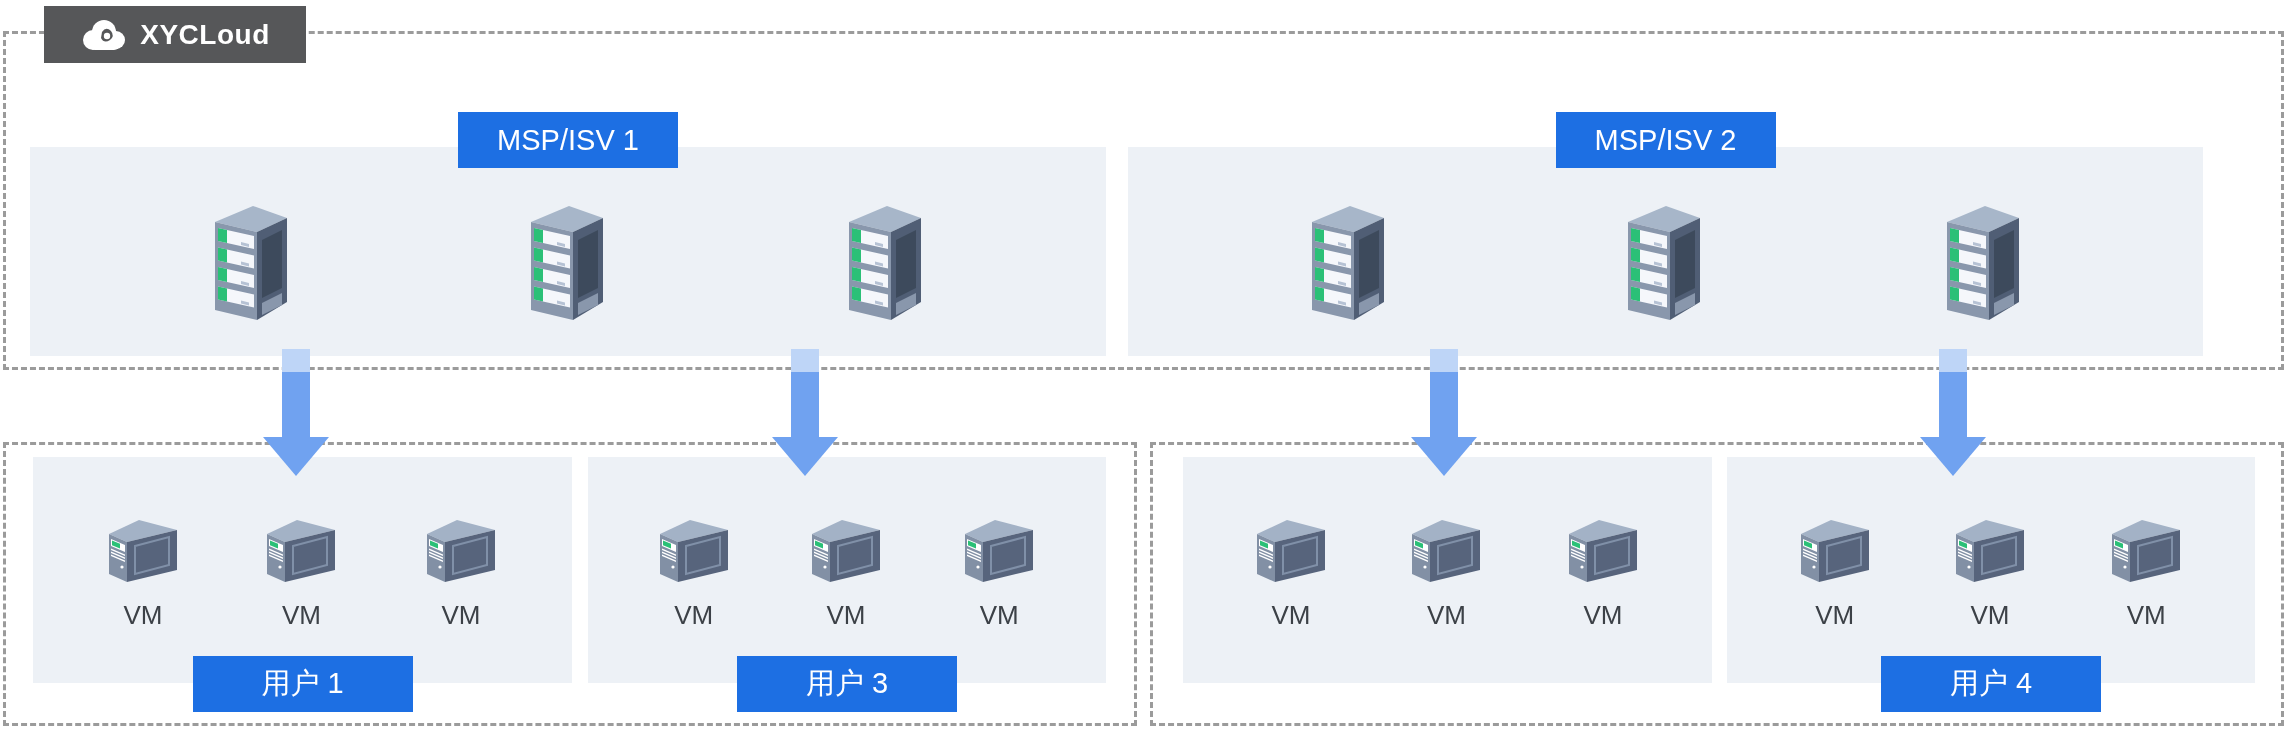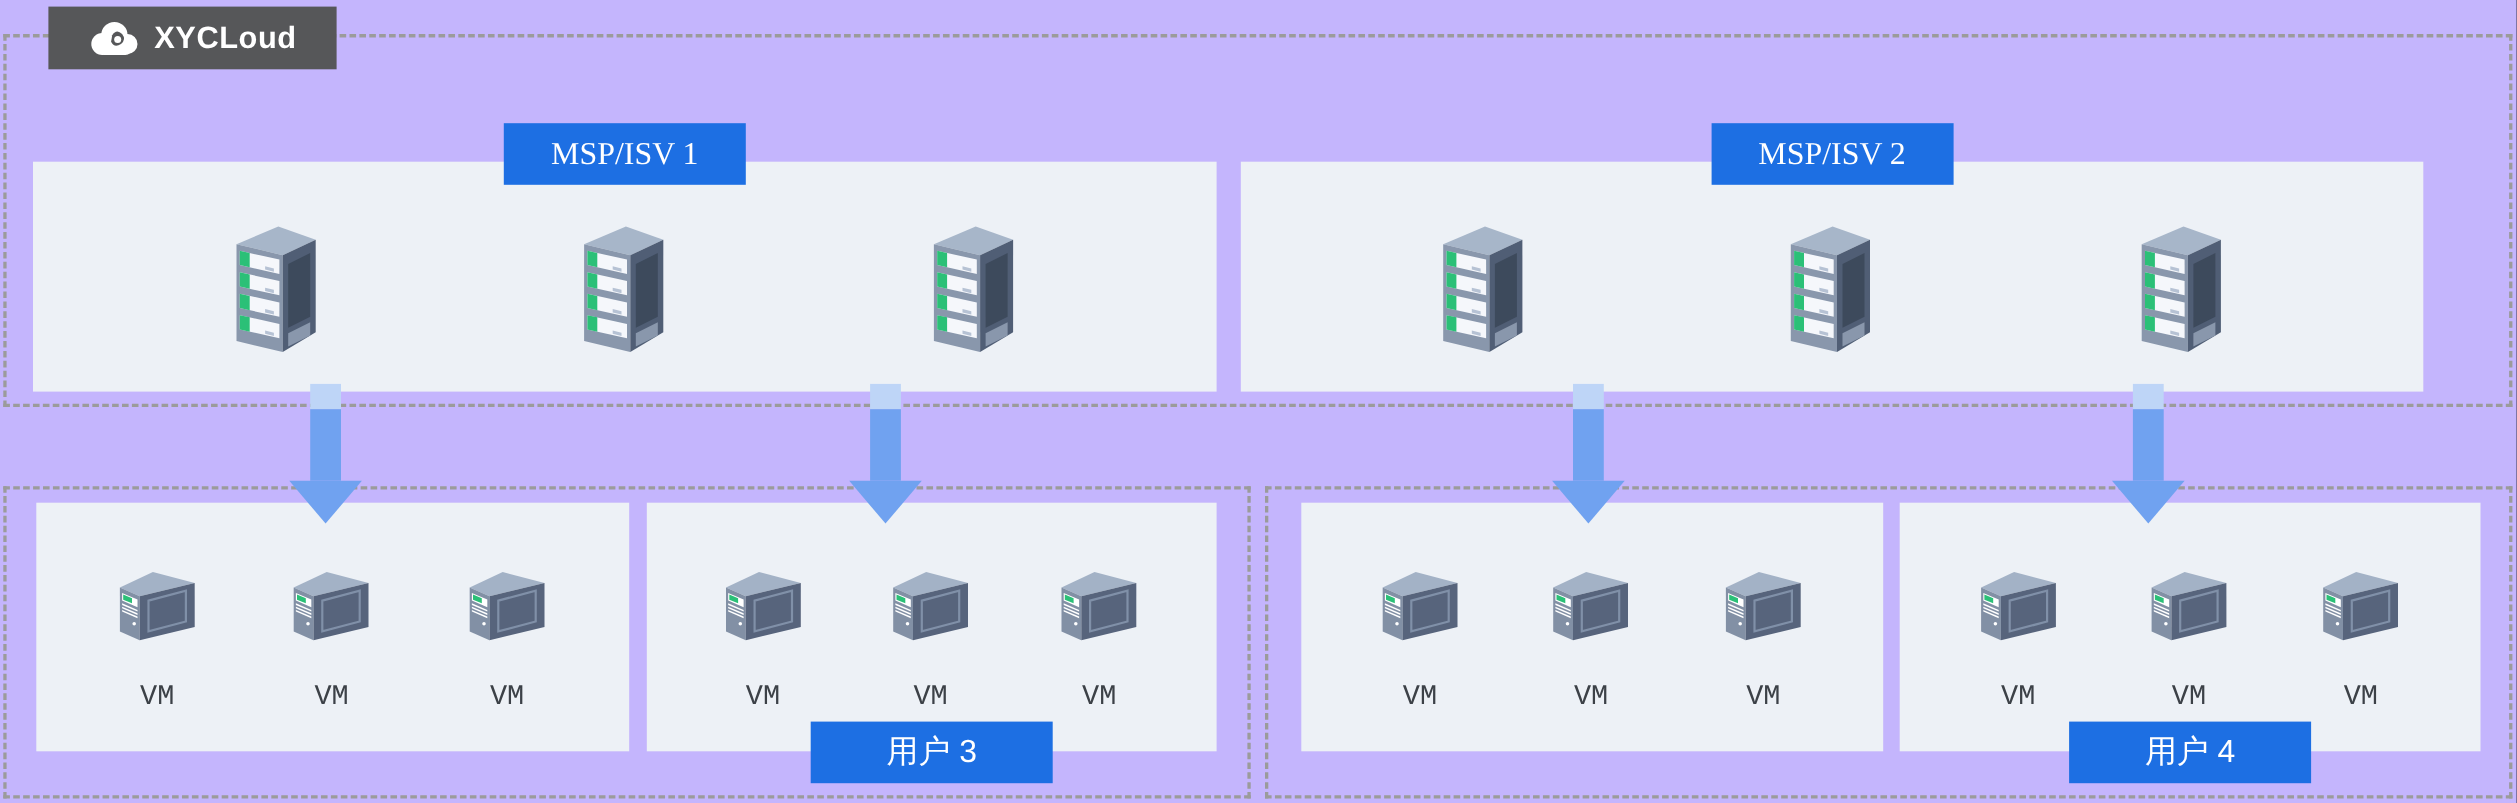--- a/index.html
+++ b/index.html
@@ -1,17 +1,17 @@
 <!DOCTYPE html>
 <html><head>
 <meta charset="utf-8">
 <style>
   html,body{margin:0;padding:0;background:#000;}
   .canvas{
-    position:relative;width:2288px;height:730px;background:#c4b5fd;
+    position:relative;width:2288px;height:730px;background:#ffffff;
     font-family:"Liberation Sans","DejaVu Sans",sans-serif;overflow:hidden;
   }
   .dashed{position:absolute;border:3px dashed #9b9b9b;box-sizing:border-box;}
   .zone-top{left:3px;top:31px;width:2281px;height:339px;}
   .zone-bl{left:3px;top:442px;width:1134px;height:284px;}
   .zone-br{left:1150px;top:442px;width:1134px;height:284px;}
 
   .logo{
     position:absolute;left:44px;top:6px;width:262px;height:57px;background:#565759;
     display:flex;align-items:center;justify-content:center;gap:12px;z-index:5;
@@ -25,29 +25,29 @@
   .user2{left:588px;top:457px;width:518px;height:226px;}
   .user3{left:1183px;top:457px;width:529px;height:226px;}
   .user4{left:1727px;top:457px;width:528px;height:226px;}
 
   .tag{
     position:absolute;left:50%;transform:translateX(-50%);
     width:220px;height:56px;background:#1d6fe3;color:#fff;
     display:flex;align-items:center;justify-content:center;
     font-size:29px;z-index:4;white-space:nowrap;
   }
-  .msp-tag{top:-35px;font-family:Liberation Serif, serif;}
+  .msp-tag{top:-35px;}
   .user-tag{top:199px;}
 
   .server-cell{position:absolute;top:55px;transform:translateX(-50%);}
   .vm-cell{
     position:absolute;top:61px;transform:translateX(-50%);
     display:flex;flex-direction:column;align-items:center;
   }
-  .vm-label{margin-top:30px;font-size:26px;color:#3c4147;line-height:1;font-family:Liberation Mono, monospace;}
+  .vm-label{margin-top:12px;font-size:26px;color:#3c4147;line-height:1;}
 
   .arrow{position:absolute;width:66px;display:flex;flex-direction:column;align-items:center;z-index:3;}
   .arrow .cap{width:28px;height:23px;background:#bed5f7;}
   .arrow .shaft{width:28px;height:65px;background:#70a2f0;}
   .arrow .head{
     width:0;height:0;border-left:33px solid transparent;border-right:33px solid transparent;
     border-top:39px solid #70a2f0;
   }
 </style>
 </head>
@@ -267,20 +267,21 @@
       <div class="shaft"></div>
       <div class="head"></div>
   </div>
   <div class="arrow" style="left:1920px;top:349px;">
     <div class="cap"></div>
       <div class="shaft"></div>
       <div class="head"></div>
   </div>
 
   <div class="panel user1">
+    <div class="tag user-tag">用户 1</div>
   <div class="vm-cell" style="left: 20.4%;">
   <svg class="vm-icon" width="76" height="72" viewBox="0 0 76 72">
     <polygon points="4,16 34,2 72,12 22,24" fill="#a3b2c6"></polygon>
     <polygon points="4,16 22,24 22,64 4,56" fill="#8290a5"></polygon>
     <polygon points="22,24 72,12 72,52 22,64" fill="#57647c"></polygon>
     <polygon points="30,28 64,19 64,47 30,56" fill="none" stroke="#8090a8" stroke-width="2"></polygon>
     <polygon points="6,21 20,27 20,34 6,28" fill="#ffffff"></polygon>
     <polygon points="7,22.5 15,25.8 15,30.5 7,27.2" fill="#2bc077"></polygon>
     <polygon points="6,30.5 20,36.5 20,38 6,32" fill="#ffffff"></polygon>
     <polygon points="6,33.5 20,39.5 20,41 6,35" fill="#ffffff"></polygon>

